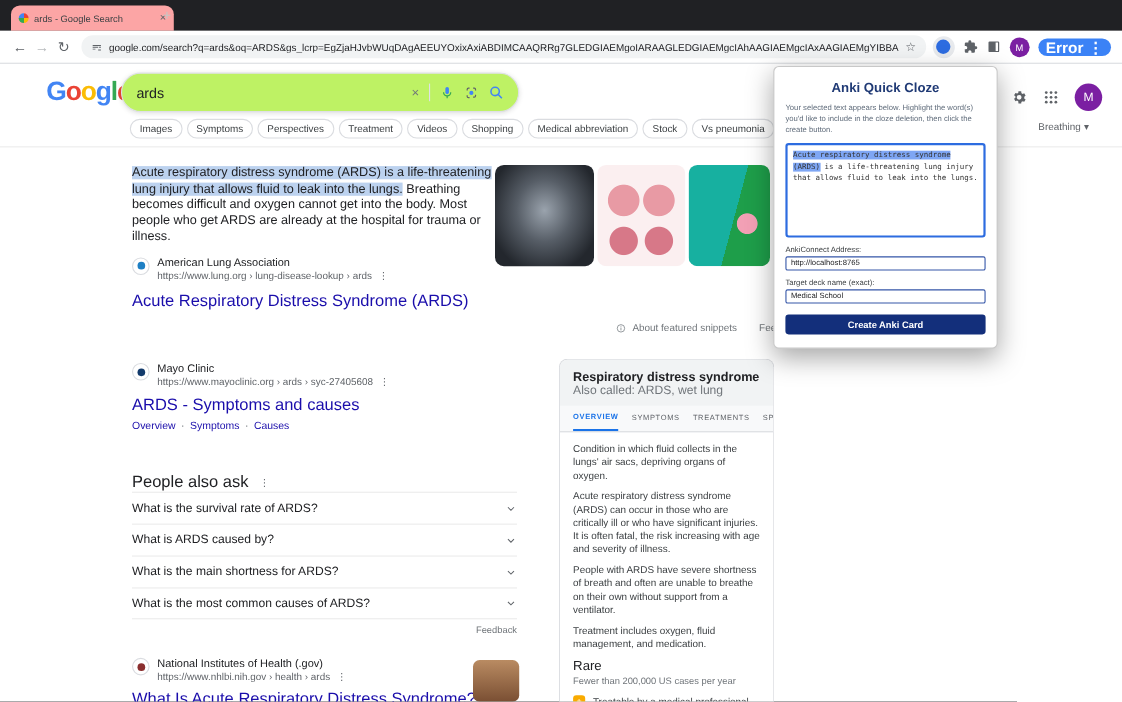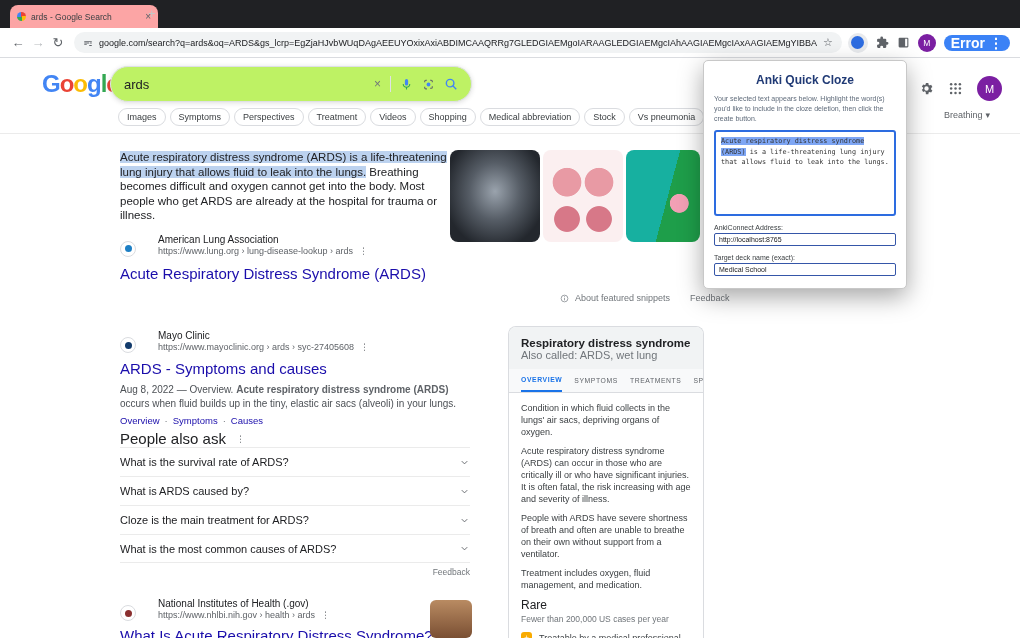--- a/index.html
+++ b/index.html
@@ -41,21 +41,21 @@
   .chipsrow{position:absolute;left:118px;top:105px;height:24px;display:flex;align-items:center;gap:4px;white-space:nowrap}
   .chip{border:1px solid #dadce0;border-radius:13px;padding:3px 8px;font-size:9px;color:#3c4043;background:#fff}
   .allfilters{margin-left:12px;font-size:9px;color:#5f6368;display:flex;gap:3px;align-items:center}
   .safesearch{position:absolute;right:30px;top:110px;font-size:9px;color:#5f6368;display:flex;gap:3px;align-items:center}
   .chips-divider{position:absolute;left:0;top:133px;right:0;border-top:1px solid #ebebeb}
 
   
   .feat{position:absolute;left:120px;top:150px;width:332px}
   .snippet{font-size:11.5px;line-height:14.5px;color:#202124}
   .hl{background:#bcd2ef}
-  .src-row{display:flex;align-items:flex-end;gap:22px;margin-top:11px}
+  .src-row{display:flex;align-items:flex-start;gap:7px;margin-top:11px}
   .src-fav{width:16px;height:16px;border-radius:50%;border:1px solid #dadce0;background:#fff;display:flex;align-items:center;justify-content:center;flex:none}
   .src-fav .inner{width:7px;height:7px;border-radius:50%}
   .src-name{font-size:10px;color:#202124;line-height:12px}
   .src-url{font-size:9px;color:#5f6368;line-height:11px;display:flex;gap:6px;align-items:center}
   .more-dots{color:#5f6368;font-size:9px}
   .result-title{margin-top:8px;font-size:15px;color:#1a0dab}
   .about-row{position:absolute;left:560px;top:293px;display:flex;align-items:flex-end;gap:6px;font-size:9px;color:#70757a}
   .about-row .fb{margin-left:14px}
 
   
@@ -276,21 +276,20 @@
         </span>
       <span>
         <div class="src-name">Mayo Clinic</div>
         <div class="src-url">
           <span>https://www.mayoclinic.org › ards › syc-27405608</span>
           <span class="more-dots">⋮</span>
         </div>
       </span>
     </div>
     <div class="result-title" style="margin-top:7px">ARDS - Symptoms and causes</div>
-    <div class="r-snippet"><span>Aug 8, 2022 — Overview. </span><b>Acute respiratory distress syndrome (ARDS)</b><span> occurs when fluid builds up in the tiny, elastic air sacs (alveoli) in your lungs.</span></div>
     <div class="r-sublinks">
       <span>Overview</span>
       <span style="color:#70757a">·</span>
       <span>Symptoms</span>
       <span style="color:#70757a">·</span>
       <span>Causes</span>
     </div>
   </div>
 
   <div class="paa">
@@ -309,21 +308,21 @@
       </div>
       <div class="paa-row">
         <span class="paa-q">What is ARDS caused by?</span>
         <span style="display:flex">
             <svg width="11" height="11" viewBox="0 0 24 24">
               <path fill="none" stroke="#5f6368" stroke-width="2" d="m6 9 6 6 6-6"></path>
             </svg>
           </span>
       </div>
       <div class="paa-row">
-        <span class="paa-q">Cloze is the main treatment for ARDS?</span>
+        <span class="paa-q">What is the main shortness for ARDS?</span>
         <span style="display:flex">
             <svg width="11" height="11" viewBox="0 0 24 24">
               <path fill="none" stroke="#5f6368" stroke-width="2" d="m6 9 6 6 6-6"></path>
             </svg>
           </span>
       </div>
       <div class="paa-row">
         <span class="paa-q">What is the most common causes of ARDS?</span>
         <span style="display:flex">
             <svg width="11" height="11" viewBox="0 0 24 24">
@@ -379,15 +378,16 @@
   </div>
 
   <div class="popup">
     <div class="p-title">Anki Quick Cloze</div>
     <div class="p-desc">Your selected text appears below. Highlight the word(s) you'd like to include in the cloze deletion, then click the create button.</div>
     <div class="p-text"><span class="p-sel">Acute respiratory distress syndrome (ARDS)</span><span> is a life-threatening lung injury that allows fluid to leak into the lungs.</span></div>
     <div class="p-label">AnkiConnect Address:</div>
     <div class="p-input">http://localhost:8765</div>
     <div class="p-label">Target deck name (exact):</div>
     <div class="p-input">Medical School</div>
+    <div class="p-btn">Create Anki Card</div>
   </div>
 
 </div>
 
 </body></html>

